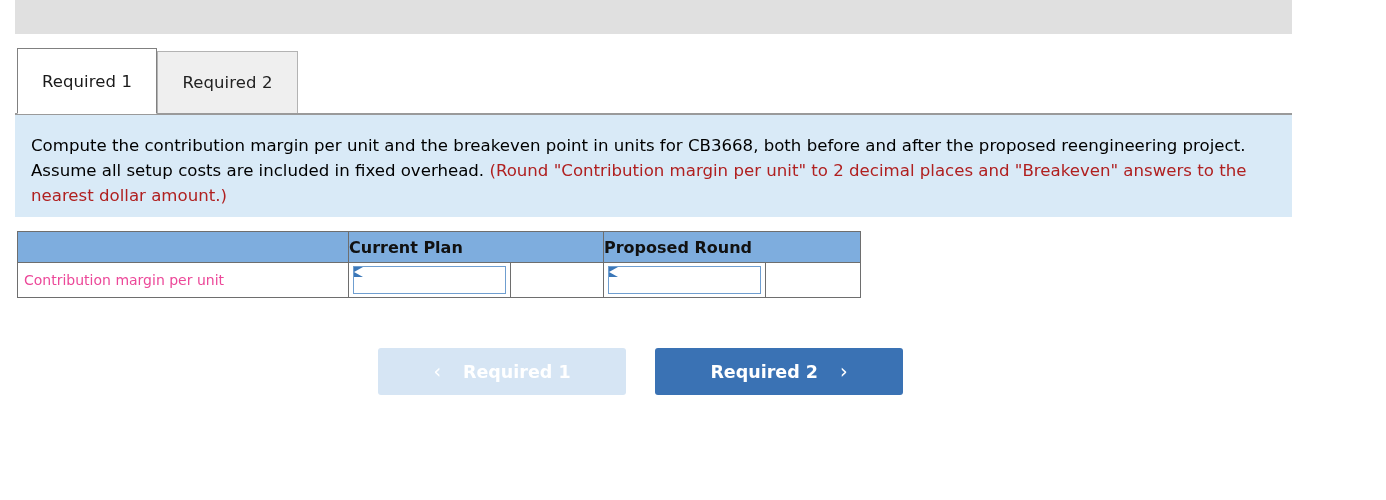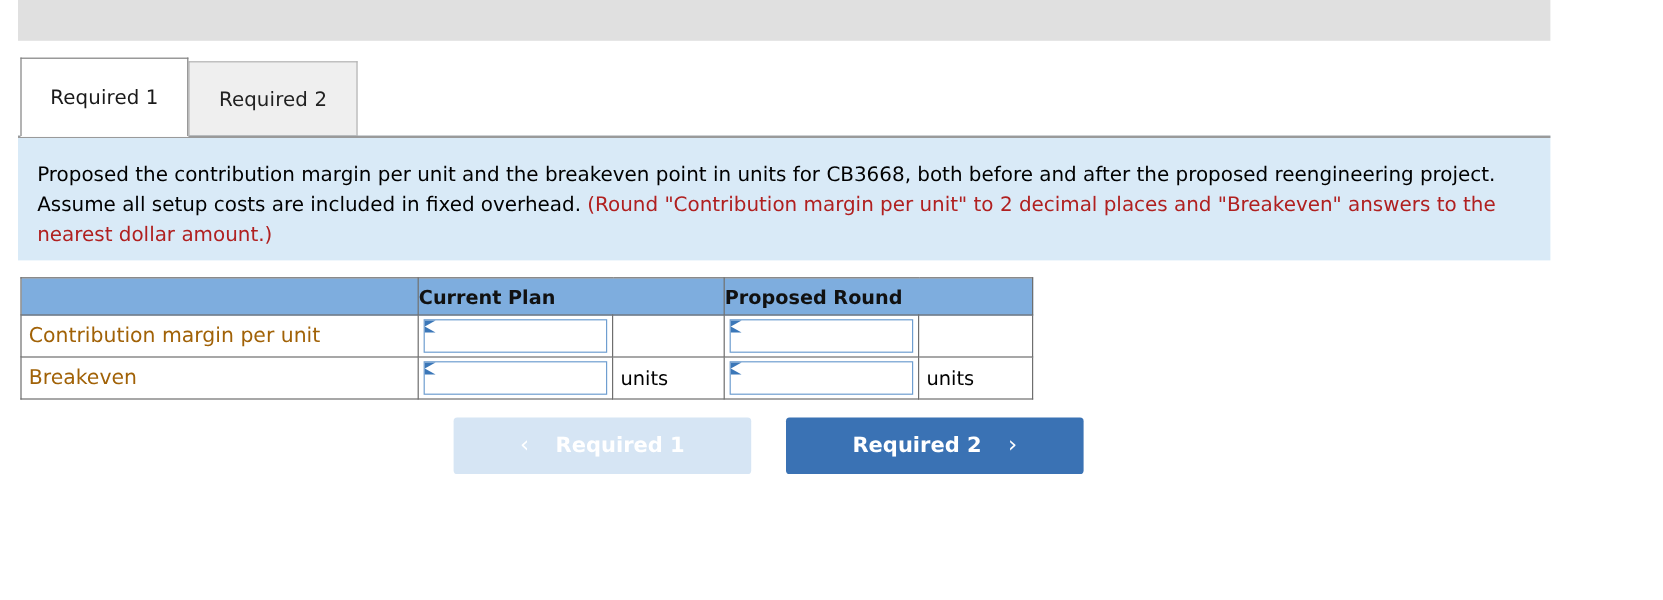--- a/index.html
+++ b/index.html
@@ -105,22 +105,22 @@
     background: #7eadde;
     color: #111111;
     font-size: 16px;
     font-weight: bold;
     height: 30px;
     text-align: left;
   }
   th.blank-head { background: #7eadde; }
 
   td.rowlabel {
-    font-size: 17px;
-    color: #a16207;
+    font-size: 14px;
+    color: #ec4899;
     padding-left: 6px;
     height: 34px;
     white-space: nowrap;
   }
   td.inputcell {
     height: 34px;
     position: relative;
     padding: 0 4px;
   }
   td.unitcell {
@@ -205,21 +205,21 @@
   <div class="tab active">
     <span>Required 1</span>
   </div>
   <div class="tab inactive">
     <span>Required 2</span>
   </div>
 </div>
 
 <div class="instruction-panel">
   <div class="instruction-text">
-    <span>Proposed the contribution margin per unit and the breakeven point in units for CB3668, both before and after the proposed reengineering project. Assume all setup costs are included in fixed overhead. </span><span class="hint">(Round "Contribution margin per unit" to 2 decimal places and "Breakeven" answers to the nearest dollar amount.)</span>
+    <span>Compute the contribution margin per unit and the breakeven point in units for CB3668, both before and after the proposed reengineering project. Assume all setup costs are included in fixed overhead. </span><span class="hint">(Round "Contribution margin per unit" to 2 decimal places and "Breakeven" answers to the nearest dollar amount.)</span>
   </div>
 </div>
 
 <table class="answer-table">
   <thead>
     <tr>
       <th class="blank-head" style="width:330px"></th>
       <th colspan="2" style="width:239px">Current Plan</th>
       <th colspan="2" style="width:241px">Proposed Round</th>
     </tr>
@@ -231,33 +231,20 @@
         <span class="flag"></span>
         <input class="cell-input" type="text" value="" style="">
       </td>
       <td class="unitcell" style="width:86px"></td>
       <td class="inputcell" style="width:153px">
         <span class="flag"></span>
         <input class="cell-input" type="text" value="" style="">
       </td>
       <td class="unitcell" style="width:88px"></td>
     </tr>
-    <tr>
-      <td class="rowlabel">Breakeven</td>
-      <td class="inputcell">
-        <span class="flag"></span>
-        <input class="cell-input" type="text" value="" style="">
-      </td>
-      <td class="unitcell">units</td>
-      <td class="inputcell">
-        <span class="flag"></span>
-        <input class="cell-input" type="text" value="" style="">
-      </td>
-      <td class="unitcell">units</td>
-    </tr>
   </tbody>
 </table>
 
 <div class="nav-row">
   <button class="nav-btn prev">
     <span class="chev">‹</span>
     <span>Required 1</span>
   </button>
   <button class="nav-btn next">
     <span>Required 2</span>

